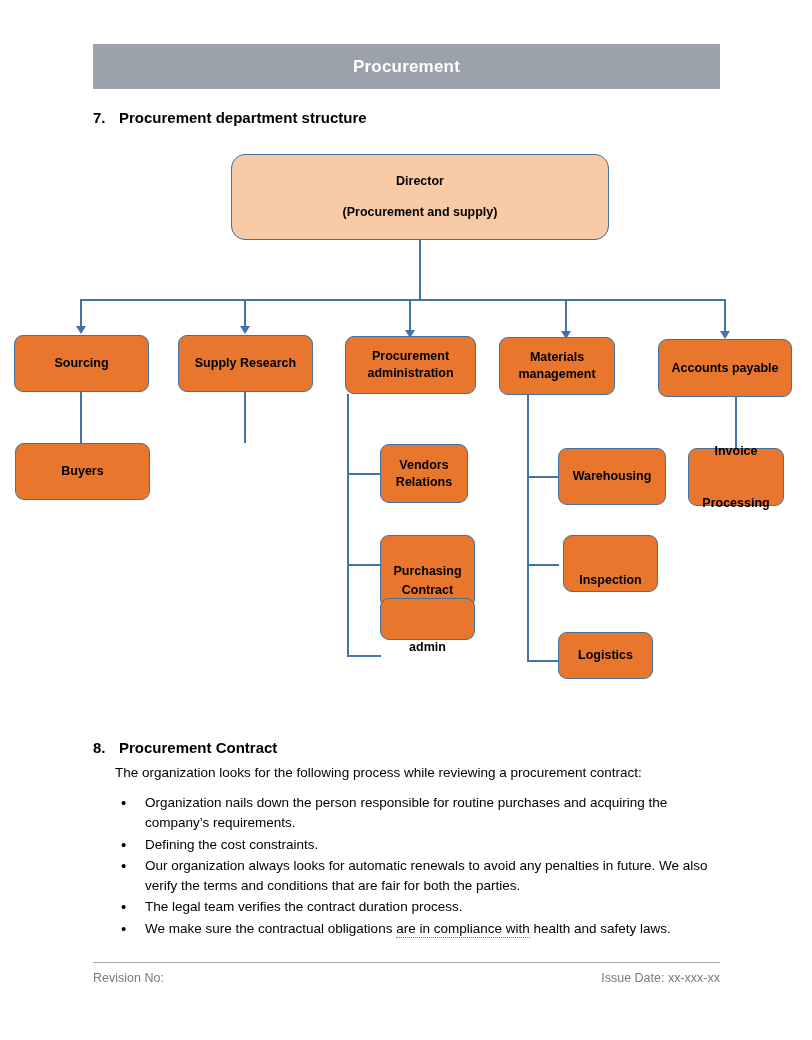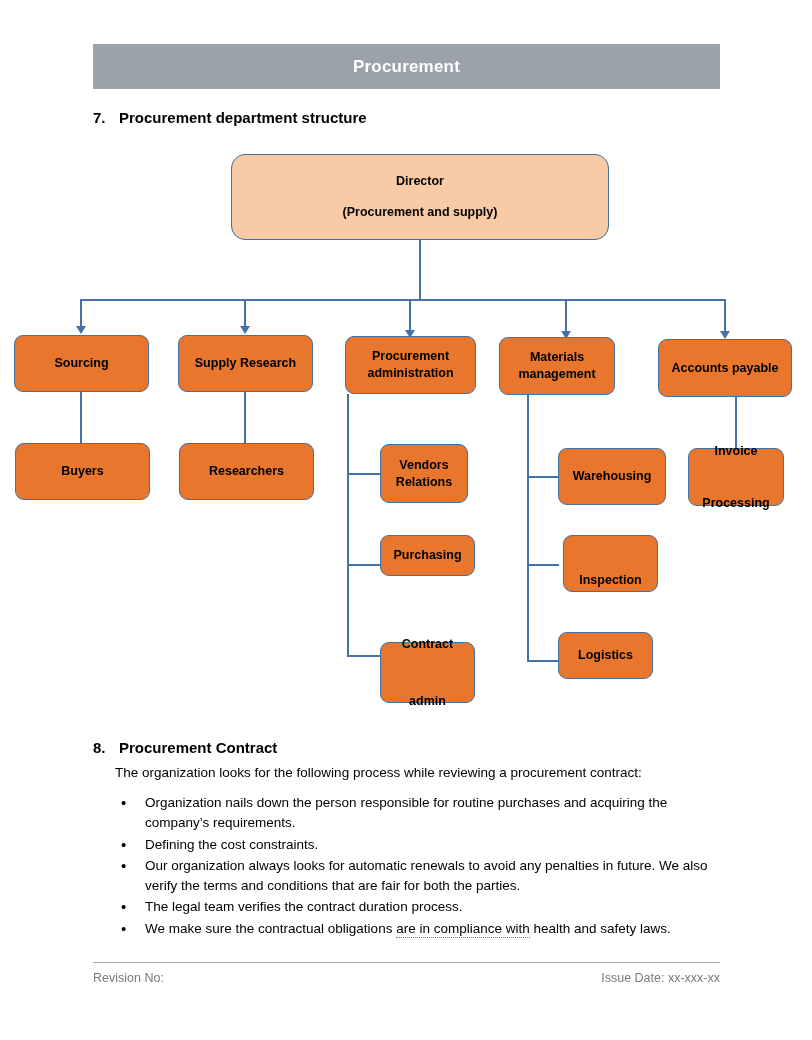--- a/index.html
+++ b/index.html
@@ -191,42 +191,39 @@
   </div>
   <div class="vline" style="left:80px; top:262px; height:51px;"></div>
   <div class="node" style="left:15px; top:313px; width:135px; height:57px;">
     <div>Buyers</div>
   </div>
 
   <div class="node" style="left:178px; top:205px; width:135px; height:57px;">
     <div>Supply Research</div>
   </div>
   <div class="vline" style="left:244px; top:262px; height:51px;"></div>
-  <div class="node" style="left:179px; top:313px; width:135px; height:57px;">
-    <div>Researchers</div>
-  </div>
 
   <div class="node" style="left:345px; top:206px; width:131px; height:58px;">
     <div>Procurement</div>
     <div>administration</div>
   </div>
 
   <div class="vline" style="left:347px; top:264px; height:262px;"></div>
   <div class="hline" style="left:347px; top:343px; width:34px;"></div>
   <div class="hline" style="left:347px; top:434px; width:34px;"></div>
   <div class="hline" style="left:347px; top:525px; width:34px;"></div>
 
   <div class="node" style="left:380px; top:314px; width:88px; height:59px;">
     <div>Vendors</div>
     <div>Relations</div>
   </div>
-  <div class="node" style="left:380px; top:405px; width:95px; height:41px;">
+  <div class="node" style="left:380px; top:405px; width:95px; height:73px;">
     <div>Purchasing</div>
   </div>
-  <div class="node" style="left:380px; top:512px; width:95px; height:61px;gap:40px;">
+  <div class="node" style="left:380px; top:468px; width:95px; height:42px;gap:40px;">
     <div>Contract</div>
     <div>admin</div>
   </div>
 
   <div class="node" style="left:499px; top:207px; width:116px; height:58px;">
     <div>Materials</div>
     <div>management</div>
   </div>
   <div class="vline" style="left:527px; top:265px; height:266px;"></div>
   <div class="hline" style="left:527px; top:346px; width:32px;"></div>

